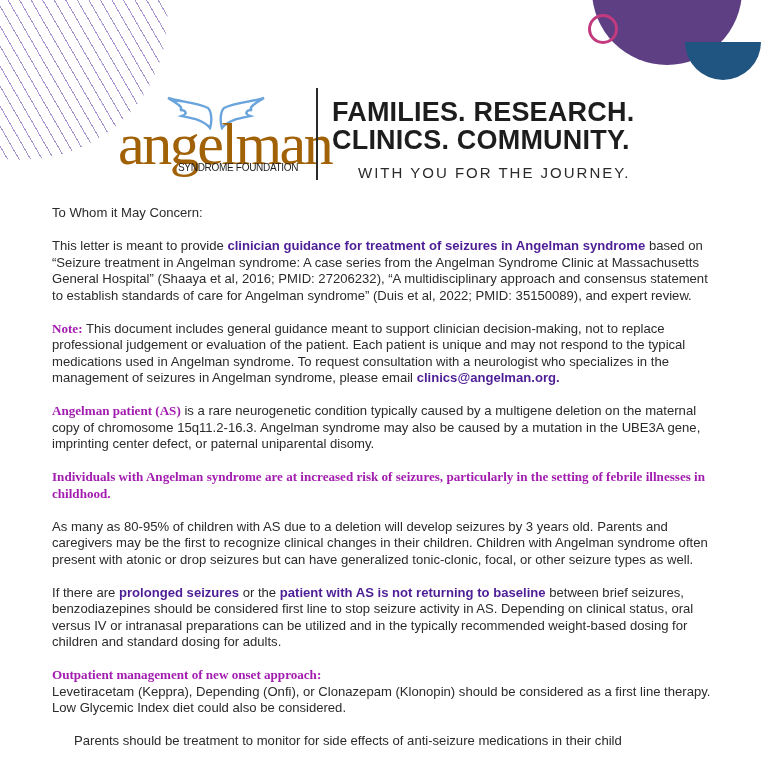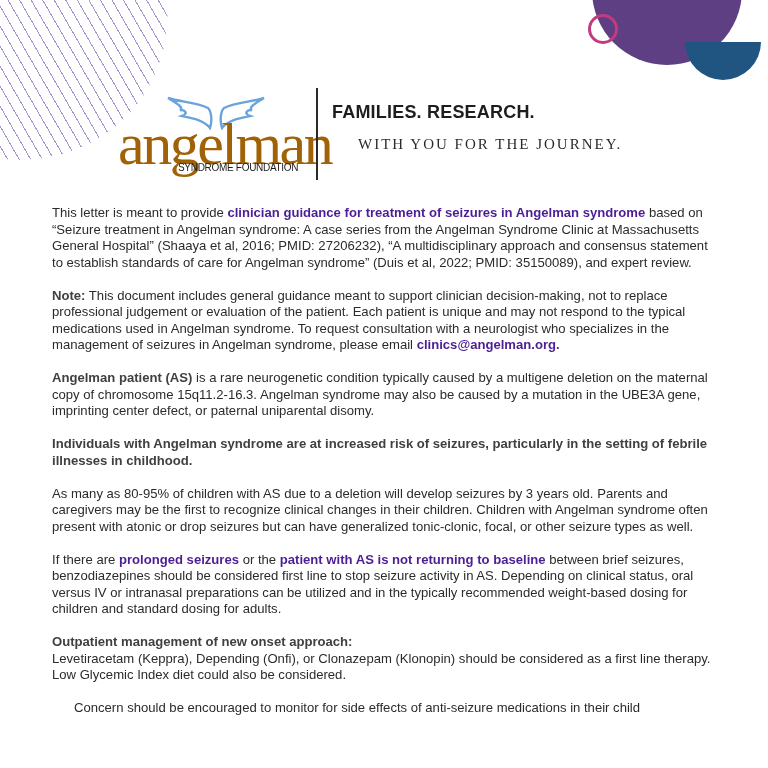--- a/index.html
+++ b/index.html
@@ -40,33 +40,33 @@
     position: absolute; left: 60px; top: 66px; font-size: 10px; letter-spacing: -0.3px;
     color: #1d1d1d;
   }
   .divider {
     position: absolute; left: 316px; top: 88px; width: 2px; height: 92px; background: #2a2a2a;
   }
   .tagline {
     position: absolute; left: 332px; top: 98px;
   }
   .tag1 {
-    font-size: 18px; font-weight: bold; line-height: 28px; color: #1d1d1d; letter-spacing: 0.2px;
+    font-size: 27px; font-weight: bold; line-height: 28px; color: #1d1d1d; letter-spacing: 0.2px;
     font-family: "Liberation Sans", sans-serif;
   }
   .tag2 {
-    margin-top: 10px; margin-left: 26px; font-size: 15px; letter-spacing: 2px; color: #2b2b2b; font-family: Liberation Serif, serif;
+    margin-top: 10px; margin-left: 26px; font-size: 15px; letter-spacing: 2px; color: #2b2b2b;
   }
   .content {
     position: absolute; left: 52px; top: 205px; width: 660px;
     font-size: 13.1px; line-height: 16.5px;
   }
   .content p { margin: 0 0 16.5px 0; }
   .content b { color: #4c1d95; }
-  .blue { color: #404040; font-weight: bold; }
+  .blue { color: #a21caf; font-weight: bold; font-family: Liberation Serif, serif; }
   .indent { padding-left: 22px; }
 </style>
 </head>
 <body>
 
 <div class="deco-hatch"></div>
 <div class="deco-purple"></div>
 <div class="deco-ring"></div>
 <div class="deco-half"></div>
 
@@ -76,32 +76,34 @@
     <path d="M98 2 C86 6 70 6 58 12 C54 16 54 26 56 32 C62 24 74 22 84 20 C78 18 80 14 86 14 C82 12 88 8 98 2 Z" fill="#ffffff" stroke="#6aa4dc" stroke-width="2.4"></path>
   </svg>
   <div class="logo-word">angelman</div>
   <div class="logo-sub">SYNDROME FOUNDATION</div>
 </div>
 
 <div class="divider"></div>
 
 <div class="tagline">
   <div class="tag1">FAMILIES. RESEARCH.</div>
+  <div class="tag1">CLINICS. COMMUNITY.</div>
   <div class="tag2">WITH YOU FOR THE JOURNEY.</div>
 </div>
 
 <div class="content">
+  <p>To Whom it May Concern:</p>
 
   <p><span>This letter is meant to provide </span><b>clinician guidance for treatment of seizures in Angelman syndrome</b><span> based on “Seizure treatment in Angelman syndrome: A case series from the Angelman Syndrome Clinic at Massachusetts General Hospital” (Shaaya et al, 2016; PMID: 27206232), “A multidisciplinary approach and consensus statement to establish standards of care for Angelman syndrome” (Duis et al, 2022; PMID: 35150089), and expert review.</span></p>
 
   <p><span class="blue">Note:</span><span> This document includes general guidance meant to support clinician decision-making, not to replace professional judgement or evaluation of the patient. Each patient is unique and may not respond to the typical medications used in Angelman syndrome. To request consultation with a neurologist who specializes in the management of seizures in Angelman syndrome, please email </span><b>clinics@angelman.org.</b></p>
 
   <p><span class="blue">Angelman patient (AS)</span><span> is a rare neurogenetic condition typically caused by a multigene deletion on the maternal copy of chromosome 15q11.2-16.3. Angelman syndrome may also be caused by a mutation in the UBE3A gene, imprinting center defect, or paternal uniparental disomy.</span></p>
 
   <p class="blue" style="">Individuals with Angelman syndrome are at increased risk of seizures, particularly in the setting of febrile illnesses in childhood.</p>
   <p>As many as 80-95% of children with AS due to a deletion will develop seizures by 3 years old. Parents and caregivers may be the first to recognize clinical changes in their children. Children with Angelman syndrome often present with atonic or drop seizures but can have generalized tonic-clonic, focal, or other seizure types as well.</p>
 
   <p><span>If there are </span><b>prolonged seizures</b><span> or the </span><b>patient with AS is not returning to baseline</b><span> between brief seizures, benzodiazepines should be considered first line to stop seizure activity in AS. Depending on clinical status, oral versus IV or intranasal preparations can be utilized and in the typically recommended weight-based dosing for children and standard dosing for adults.</span></p>
 
   <p><span class="blue">Outpatient management of new onset approach:</span><br><span>Levetiracetam (Keppra), Depending (Onfi), or Clonazepam (Klonopin) should be considered as a first line therapy.  Low Glycemic Index diet could also be considered.</span></p>
 
-  <p class="indent">Concern should be encouraged to monitor for side effects of anti-seizure medications in their child</p>
+  <p class="indent">Parents should be treatment to monitor for side effects of anti-seizure medications in their child</p>
 </div>
 
 </body></html>

